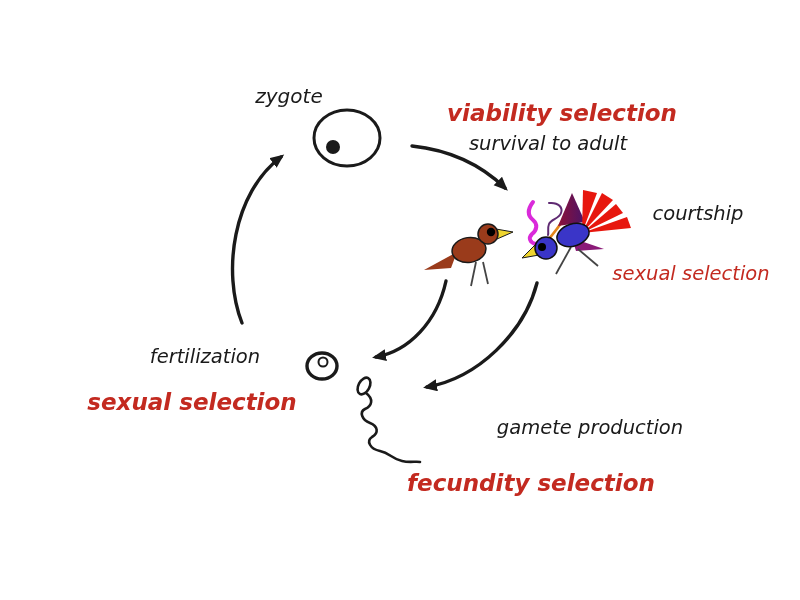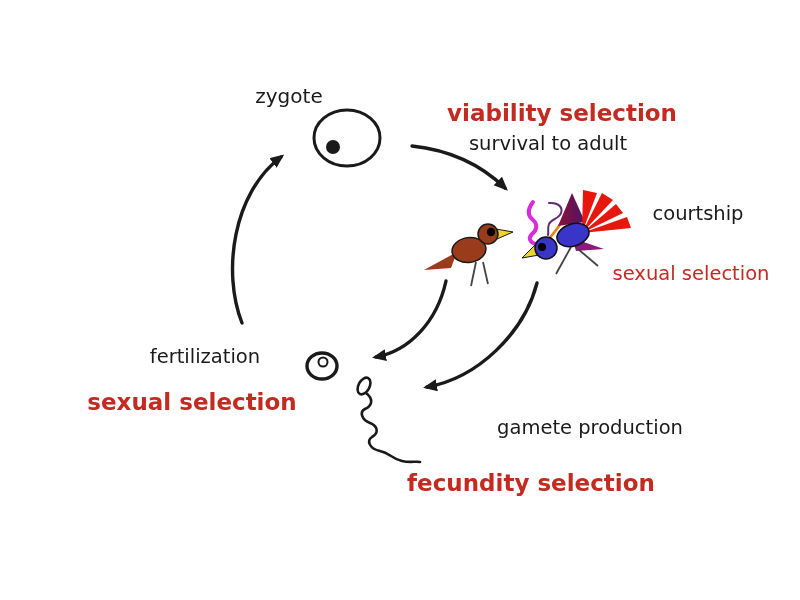--- a/index.html
+++ b/index.html
@@ -1,17 +1,17 @@
 <!DOCTYPE html>
 <html><head>
 <meta charset="utf-8">
 <style>
   html,body{margin:0;padding:0;background:#fff;}
   .stage{position:relative;width:800px;height:586px;background:#ffffff;overflow:hidden;
-         font-family:"DejaVu Sans",sans-serif;}
+         font-family:"DejaVu Sans",sans-serif;font-style:italic;}
   svg{display:block;}
   text{font-family:"DejaVu Sans",sans-serif;}
   .t-sm{font-size:19.5px;}
   .t-big{font-size:23px;font-weight:700;}
   .t-mid{font-size:20px;}
 </style>
 </head>
 <body>
 
 <div class="stage">

